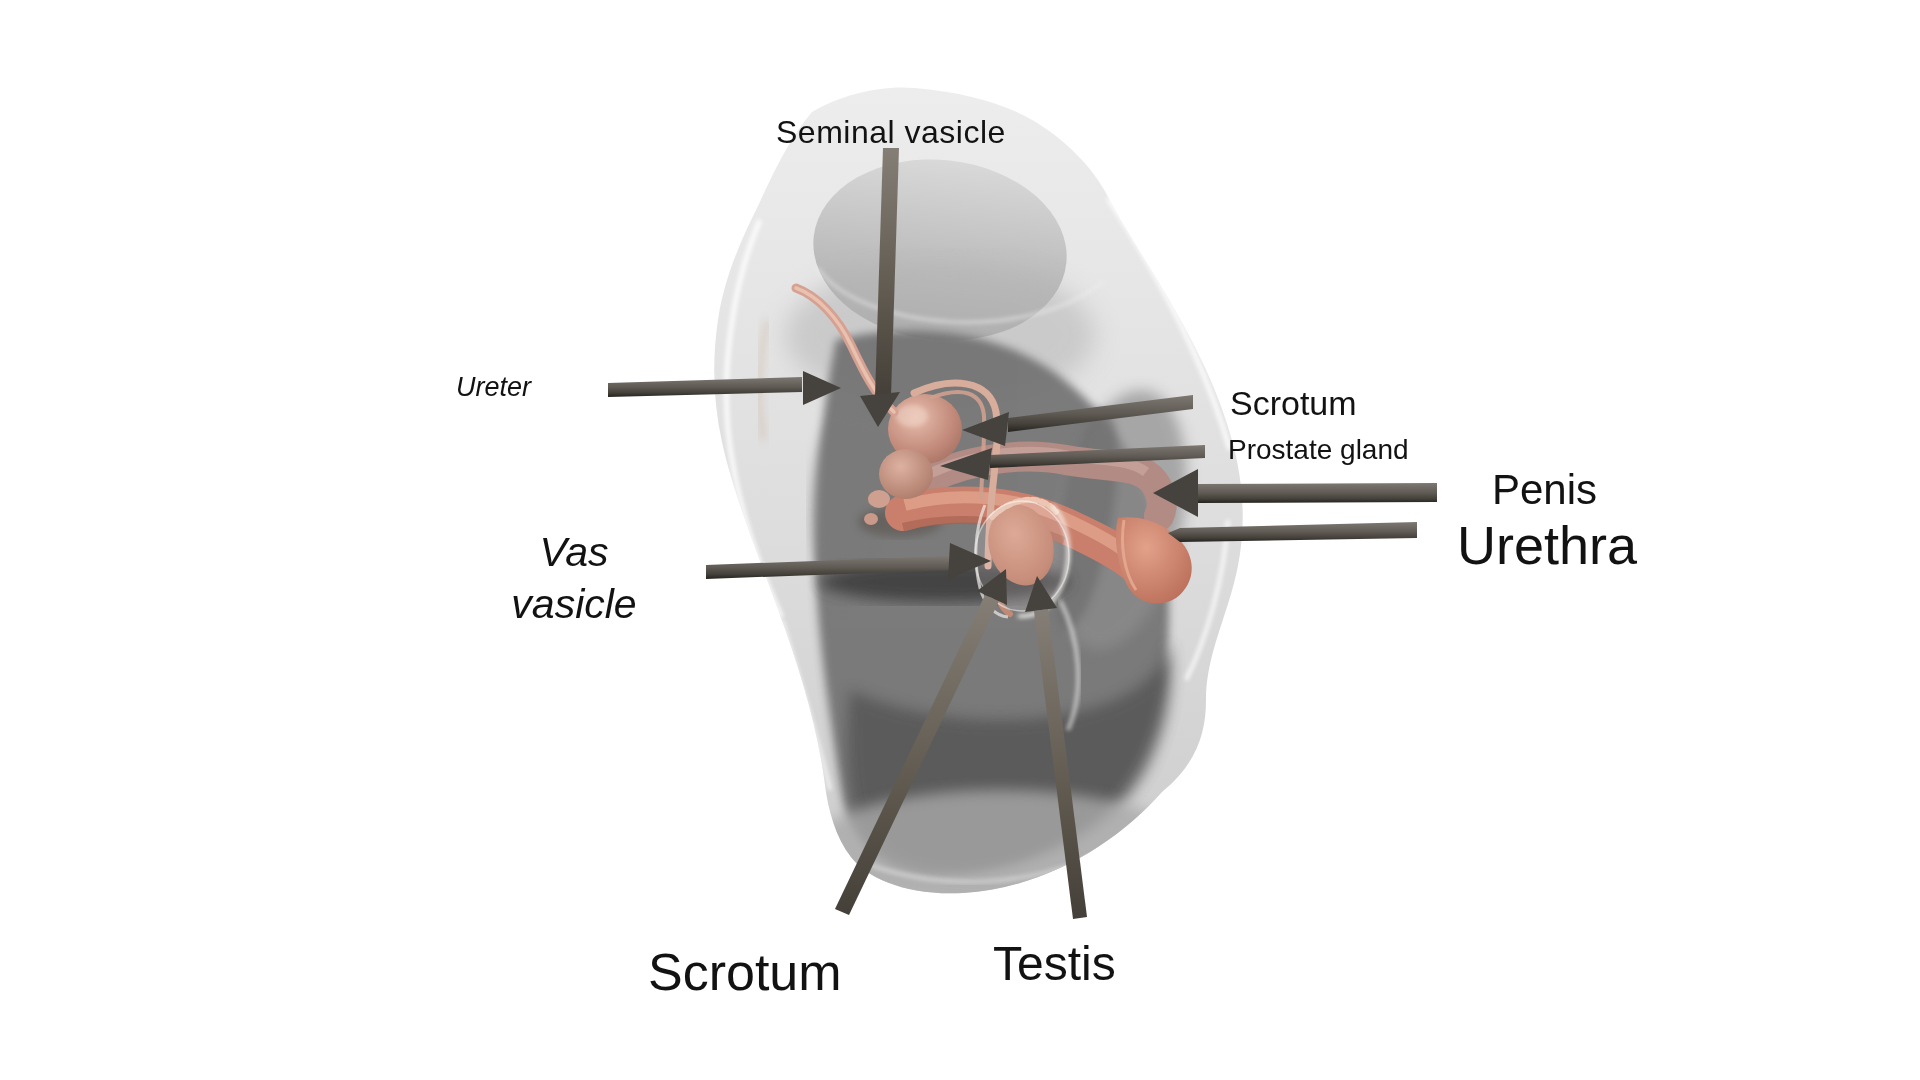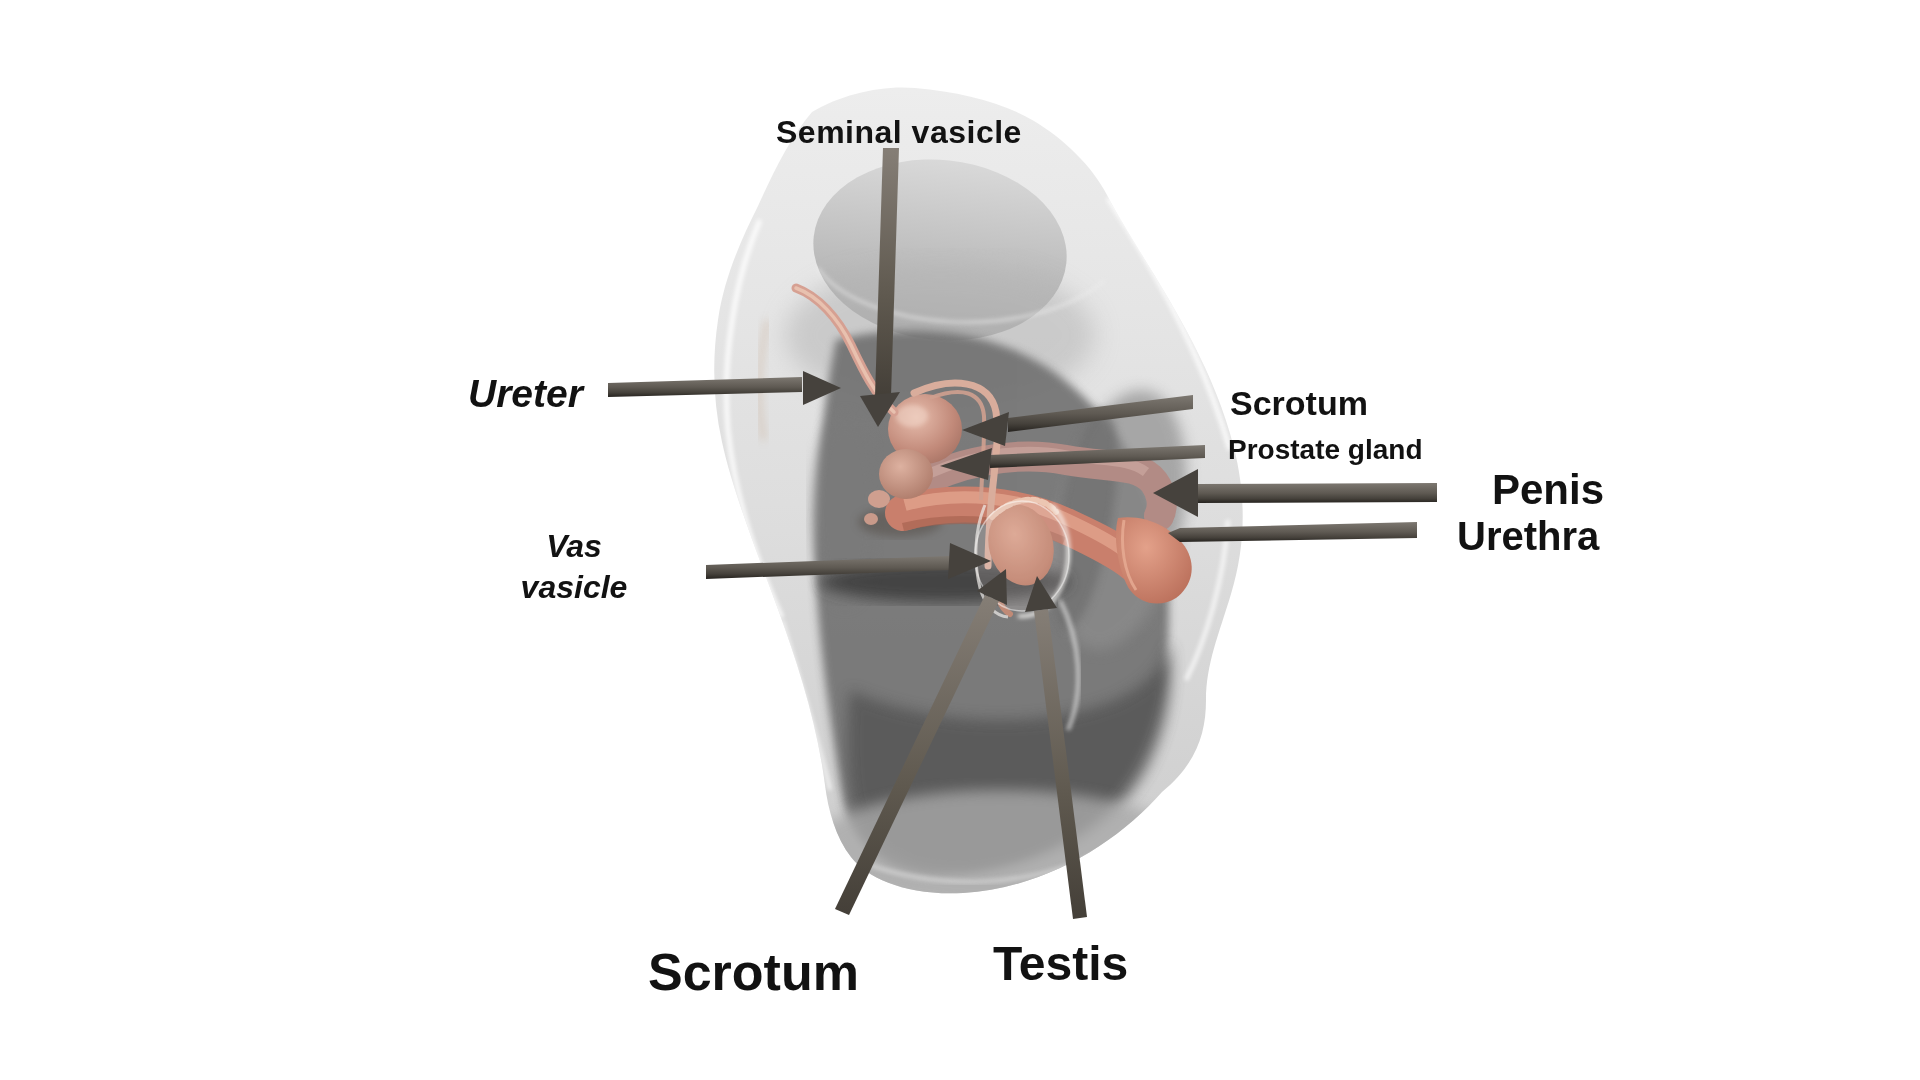--- a/index.html
+++ b/index.html
@@ -1,29 +1,29 @@
 <!DOCTYPE html>
 <html><head>
 <meta charset="utf-8">
 <style>
   html,body{margin:0;padding:0;background:#ffffff;}
   .stage{
     position:relative;width:1891px;height:1080px;background:#ffffff;overflow:hidden;
-    font-family:"Liberation Sans",sans-serif;color:#111111;font-weight:bold;
+    font-family:"Liberation Sans",sans-serif;color:#111111;
   }
   .stage svg{position:absolute;left:0;top:0;}
   .lbl{position:absolute;white-space:nowrap;color:#121212;}
   .lbl-seminal {left:776px;  top:114px; font-size:32px; letter-spacing:.5px;}
-  .lbl-ureter  {left:468px;  top:372px; font-size:39px; font-style:italic;}
+  .lbl-ureter  {left:456px;  top:372px; font-size:27px; font-style:italic;}
   .lbl-vas     {left:448px;  top:526px; width:252px; text-align:center;
-                font-size:32px; font-style:italic; line-height:1.28; white-space:normal;}
+                font-size:41px; font-style:italic; line-height:1.28; white-space:normal;}
   .lbl-bladder {left:1230px; top:384px; font-size:34px;}
   .lbl-prostate{left:1228px; top:434px; font-size:28px;}
   .lbl-penis   {left:1492px; top:466px; font-size:42px;}
-  .lbl-urethra {left:1457px; top:514px; font-size:40px;}
+  .lbl-urethra {left:1457px; top:514px; font-size:54px;}
   .lbl-scrotum {left:648px;  top:942px; font-size:52px;}
   .lbl-testis  {left:993px;  top:936px; font-size:48px;}
 </style>
 </head>
 <body>
 
 <div class="stage">
 
   <svg width="1920" height="1080" viewBox="0 0 1920 1080">
     <defs>

